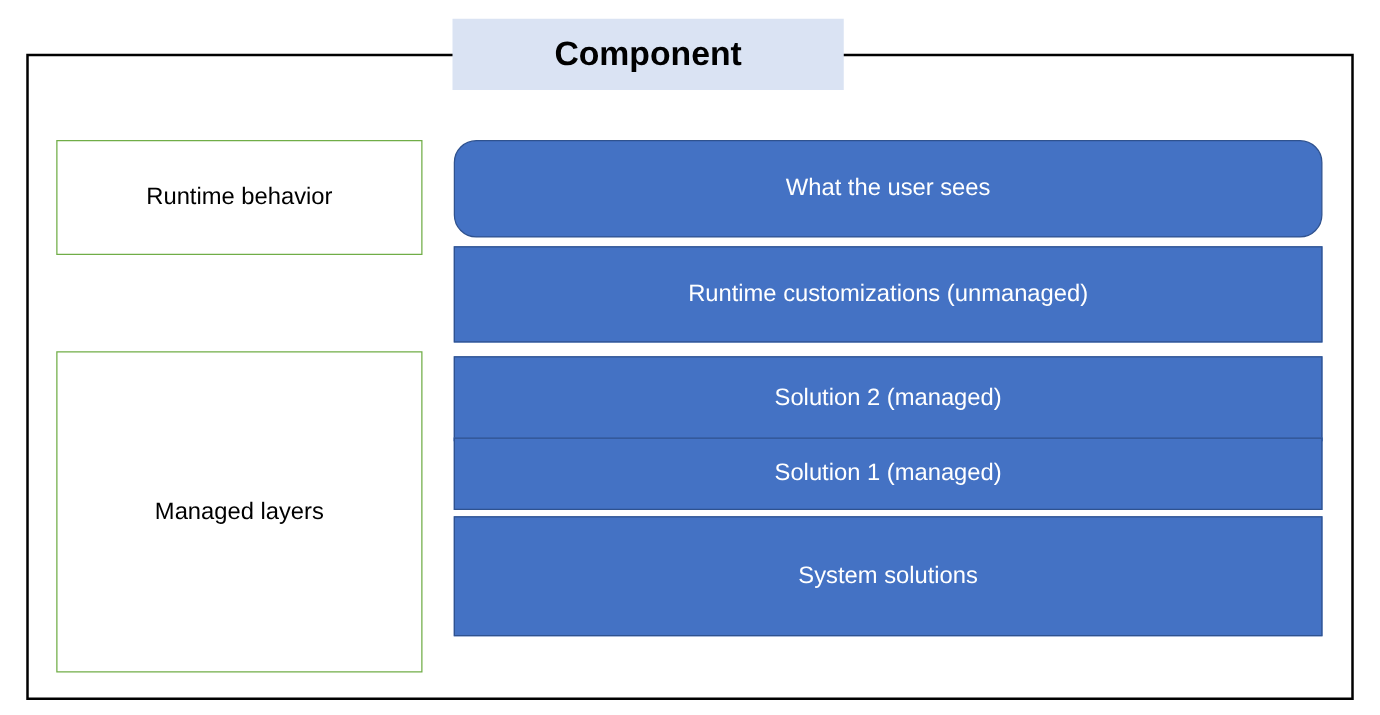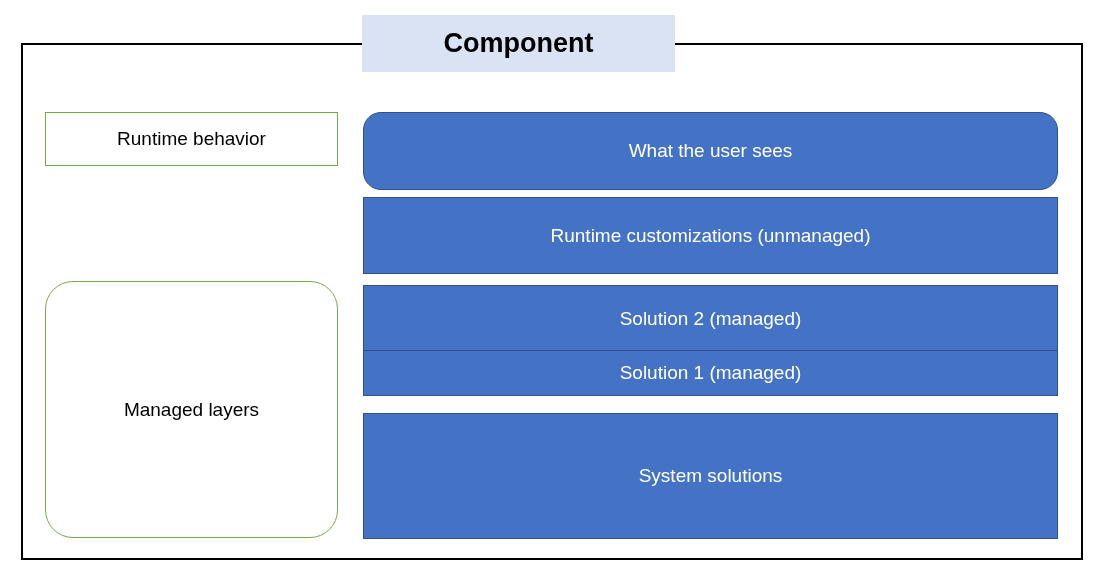--- a/index.html
+++ b/index.html
@@ -48,41 +48,41 @@
     width:293px;
     background:#ffffff;
     border:1.5px solid var(--label-border);
     display:flex; align-items:center; justify-content:center;
     z-index:2;
   }
   .label-box .label-text{
     font-size:19px;
     color:var(--label-text);
   }
-  .lb-0{top:112px; height:54px;}
+  .lb-0{top:112px; height:92px;}
   .lb-1{top:194px; height:76px;}
-  .lb-2{top:281px; height:257px;border-radius:28px;}
+  .lb-2{top:281px; height:257px;}
   .layer-box{
     position:absolute;
     left:363px;
     width:695px;
     background:var(--layer-fill);
     border:1.5px solid var(--layer-border);
     display:flex; align-items:center; justify-content:center;
     z-index:2;
   }
   .layer-box .layer-text{
     font-size:19px;
     color:var(--layer-text);
   }
   .ly-0{top:112px; height:78px;border-radius:18px;}
   .ly-1{top:197px; height:77px;}
   .ly-2{top:285px; height:68px;}
-  .ly-3{top:350px; height:46px;}
-  .ly-4{top:413px; height:126px;}
+  .ly-3{top:350px; height:58px;}
+  .ly-4{top:413px; height:96px;}
 </style>
 </head>
 <body>
 
 <div class="canvas">
 
   <div class="frame"></div>
 
   <div class="title-box">
     <span class="title-text">Component</span>

